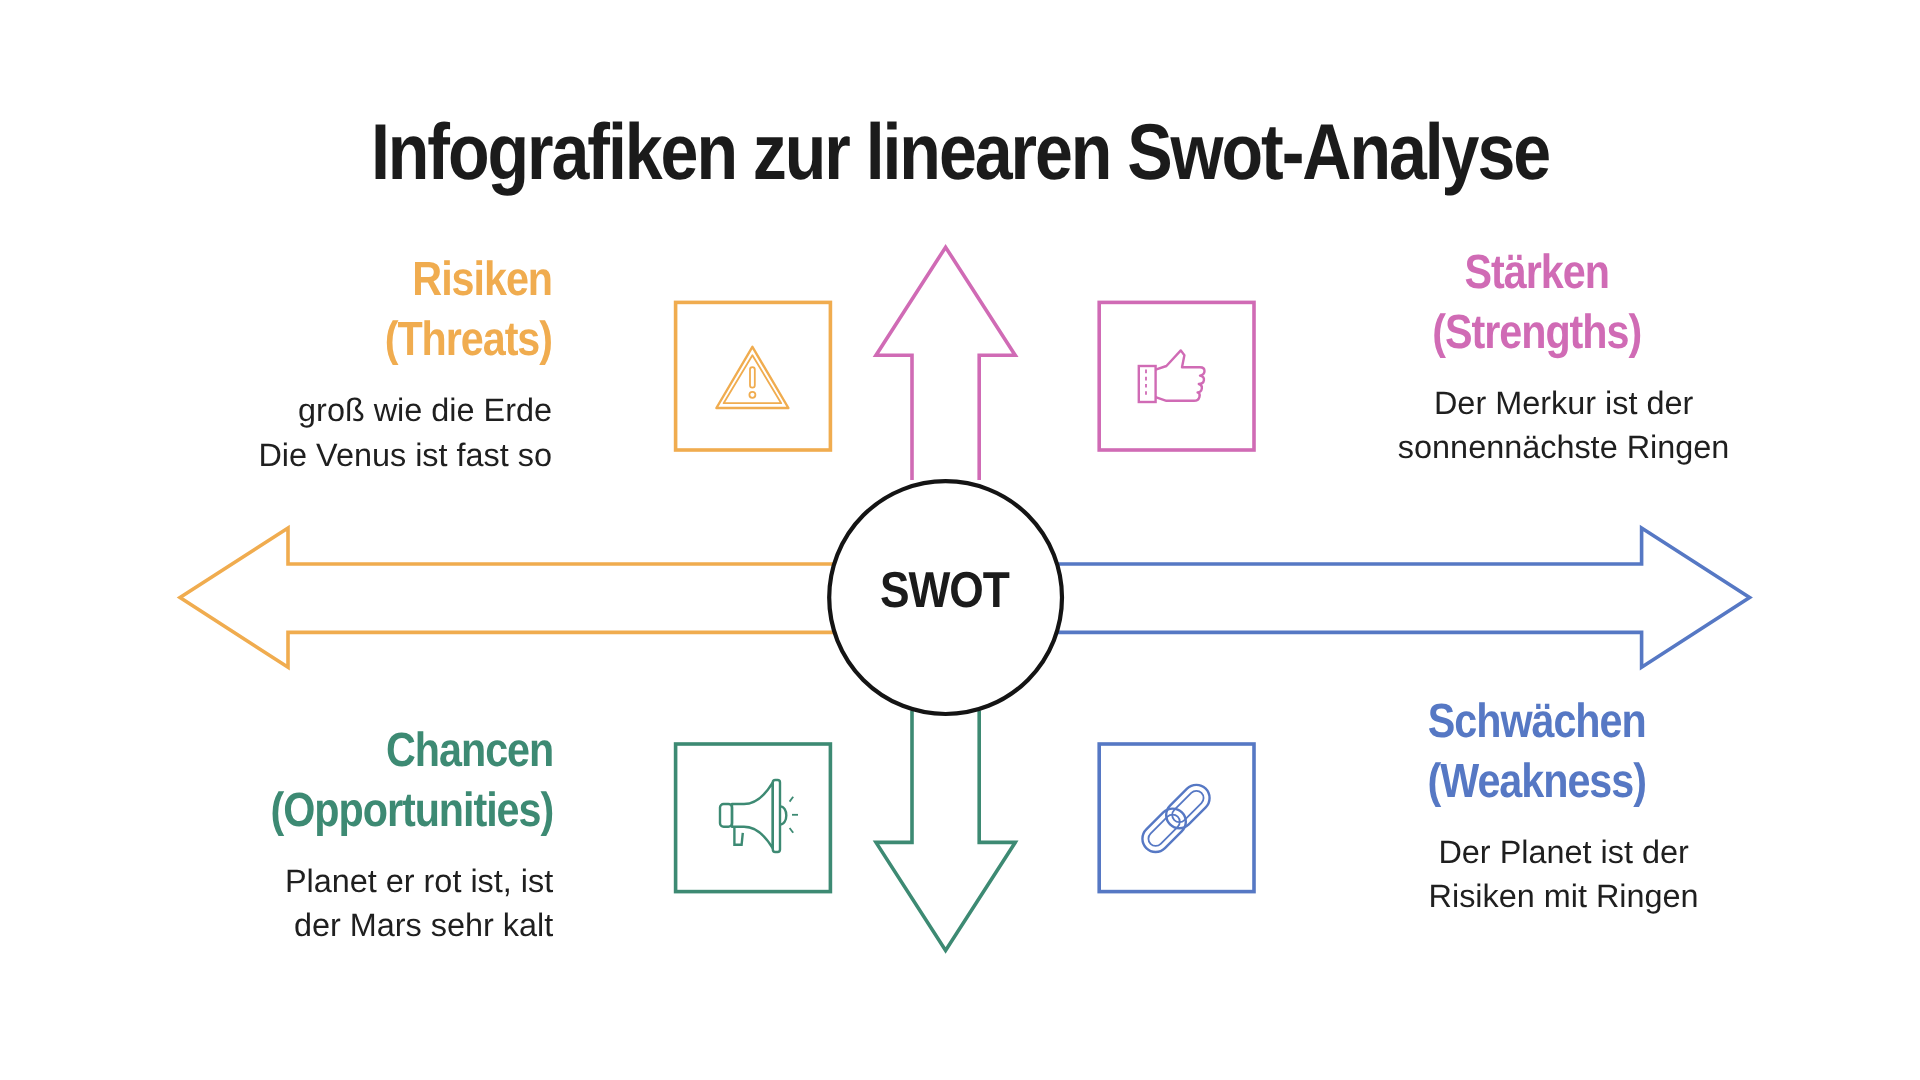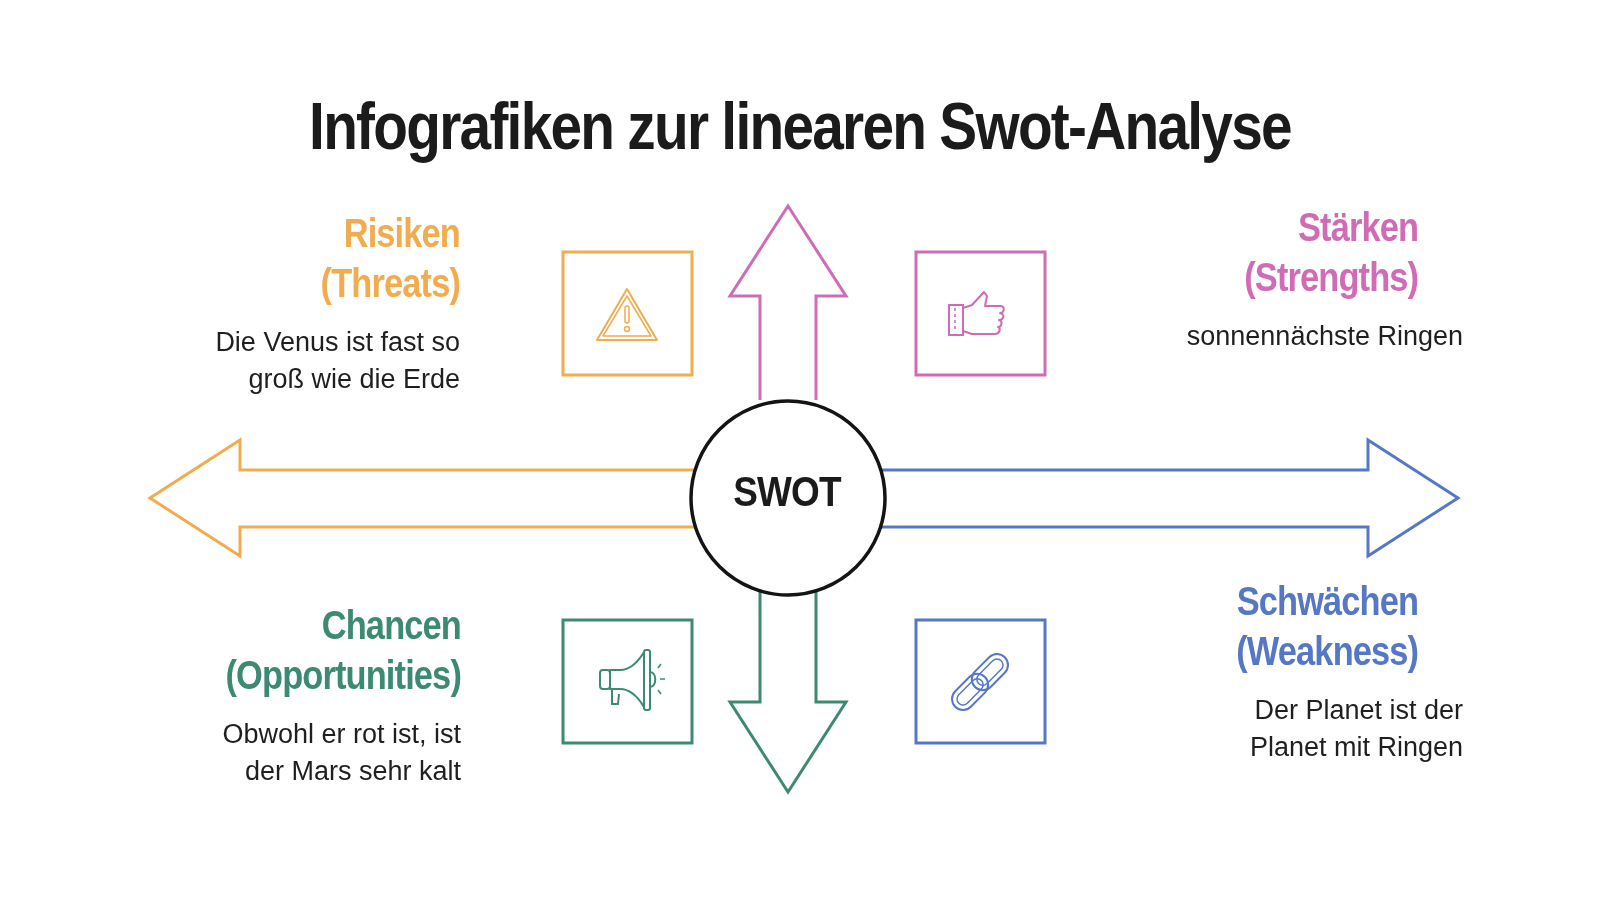--- a/index.html
+++ b/index.html
@@ -5,21 +5,21 @@
     html, body { margin: 0; padding: 0; background: #ffffff; }
     body { width: 1600px; height: 900px; position: relative; overflow: hidden; font-family: "Liberation Sans", sans-serif; }
     .title {
       position: absolute; left: 0; top: 88px; width: 1600px; text-align: center;
       font-family: "Liberation Sans", sans-serif; font-weight: 700; font-size: 66px;
       color: #1b1b1b; letter-spacing: -2px; transform: scaleX(0.86); transform-origin: 50% 50%;
     }
     svg.diagram { position: absolute; left: 0; top: 0; }
     .block { position: absolute; width: 320px; }
     .block.left { text-align: right; }
-    .block.right { text-align: right; }
+    .block.right { text-align: center; }
     .heading {
       font-family: "Liberation Sans", sans-serif; font-weight: 700; font-size: 40px; line-height: 50px;
       letter-spacing: -1px; display: block; white-space: nowrap;
     }
     .block.left .heading { transform: scaleX(0.86); transform-origin: 100% 50%; }
     .block.right .heading { transform: scaleX(0.86); transform-origin: 0% 50%; }
     .desc {
       margin-top: 16px; font-family: "Liberation Sans", sans-serif; font-size: 27px; line-height: 37px; color: #1f1f1f;
     }
     .center-label {
@@ -82,42 +82,43 @@
     </g>
   </g>
 </svg>
 
 <div class="center-label">SWOT</div>
 
 <div class="block left" style="left:140px; top:208px;">
   <span class="heading" style="color:#f0ac4f;">Risiken</span>
   <span class="heading" style="color:#f0ac4f;">(Threats)</span>
   <div class="desc">
+    <div>groß wie die Erde</div>
     <div>Die Venus ist fast so</div>
-    <div>groß wie die Erde</div>
   </div>
 </div>
 
 <div class="block right" style="left:1143px; top:202px;">
   <span class="heading" style="color:#d06bb5;">Stärken</span>
   <span class="heading" style="color:#d06bb5;">(Strengths)</span>
   <div class="desc">
+    <div>Der Merkur ist der</div>
     <div>sonnennächste Ringen</div>
   </div>
 </div>
 
 <div class="block left" style="left:141px; top:600px;">
   <span class="heading" style="color:#3d8a73;">Chancen</span>
   <span class="heading" style="color:#3d8a73;">(Opportunities)</span>
   <div class="desc">
-    <div>Obwohl er rot ist, ist</div>
+    <div>Planet er rot ist, ist</div>
     <div>der Mars sehr kalt</div>
   </div>
 </div>
 
 <div class="block right" style="left:1143px; top:576px;">
   <span class="heading" style="color:#5678c4;">Schwächen</span>
   <span class="heading" style="color:#5678c4;">(Weakness)</span>
   <div class="desc">
     <div>Der Planet ist der</div>
-    <div>Planet mit Ringen</div>
+    <div>Risiken mit Ringen</div>
   </div>
 </div>
 
 </body></html>

